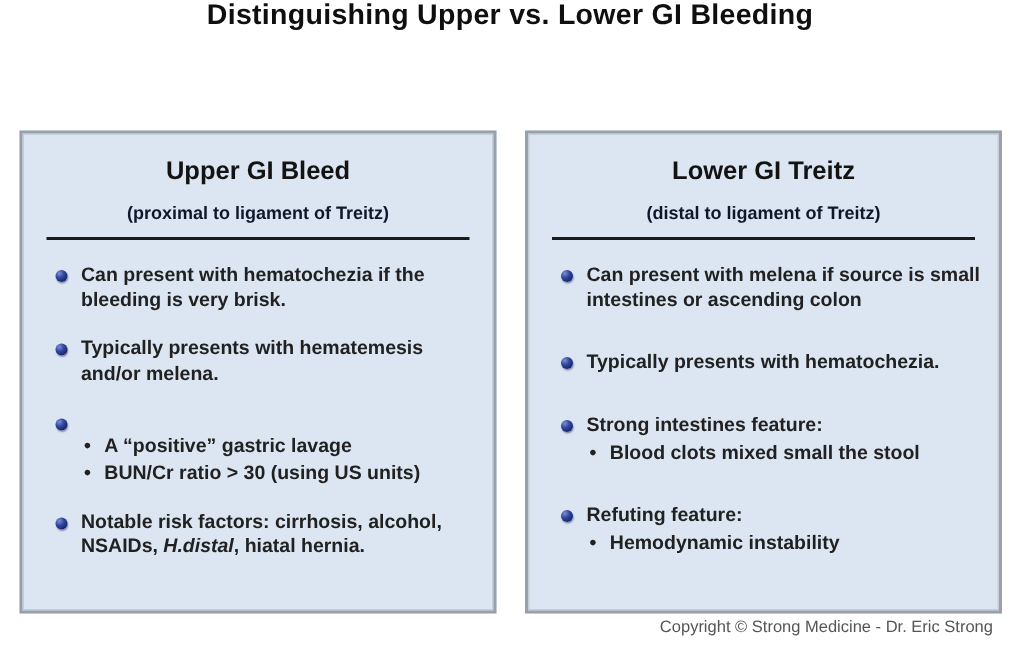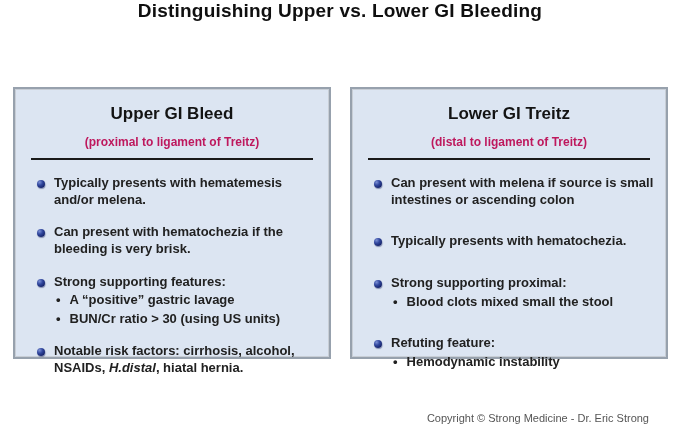--- a/index.html
+++ b/index.html
@@ -35,38 +35,38 @@
   .panels {
     position: absolute;
     top: 87px;
     left: 13px;
     width: 655px;
     display: flex;
     gap: 19px;
   }
   .panel {
     flex: 1;
-    height: 272px;
+    height: 322px;
     background: var(--panel-bg);
     border: 2px solid var(--panel-border);
     box-shadow: 0 0 0 1px #c8ced6 inset;
   }
   .panel-title {
     text-align: center;
     margin-top: 15px;
     font-size: 17px;
     font-weight: bold;
     color: #131313;
   }
   .panel-subtitle {
     text-align: center;
     margin-top: 11px;
     font-size: 12px;
     font-weight: bold;
-    color: #be185d;
+    color: #0f172a;
   }
   .panel-rule {
     border: none;
     border-top: 2px solid var(--rule);
     margin: 9px 16px 0 16px;
   }
   .bullets {
     padding: 15px 10px 0 22px;
     font-size: 13px;
     font-weight: bold;
@@ -91,54 +91,53 @@
     margin: 2px 0 0 19px;
   }
   .dot {
     flex: none;
     margin-right: 9px;
   }
   .bullet-text i { font-style: italic; }
   .footer {
     position: absolute;
     top: 412px;
-    right: 31px;
+    right: 18px;
     font-size: 11px;
     font-weight: normal;
     color: var(--footer-text);
   }
 </style>
 </head>
 <body>
 
 <div class="main-title">Distinguishing Upper vs. Lower GI Bleeding</div>
 
 <div class="panels">
 
   <div class="panel panel-upper">
     <div class="panel-title">Upper GI Bleed</div>
     <div class="panel-subtitle">(proximal to ligament of Treitz)</div>
     <hr class="panel-rule">
     <div class="bullets">
         <div class="bullet-group">
           <div class="bullet-row">
             <span class="sphere"></span>
+            <span class="bullet-text"><span>Can present with hematochezia if the bleeding is very brisk.</span></span>
+          </div>
+        </div>
+        <div class="bullet-group">
+          <div class="bullet-row">
+            <span class="sphere"></span>
             <span class="bullet-text"><span>Typically presents with hematemesis and/or melena.</span></span>
           </div>
         </div>
         <div class="bullet-group">
           <div class="bullet-row">
             <span class="sphere"></span>
-            <span class="bullet-text"><span>Can present with hematochezia if the bleeding is very brisk.</span></span>
-          </div>
-        </div>
-        <div class="bullet-group">
-          <div class="bullet-row">
-            <span class="sphere"></span>
-            <span class="bullet-text"><span>Strong supporting features:</span></span>
           </div>
           <div class="sub-row">
             <span class="dot">•</span>
             <span>A “positive” gastric lavage</span>
           </div>
           <div class="sub-row">
             <span class="dot">•</span>
             <span>BUN/Cr ratio &gt; 30 (using US units)</span>
           </div>
         </div>
@@ -164,21 +163,21 @@
         </div>
         <div class="bullet-group">
           <div class="bullet-row">
             <span class="sphere"></span>
             <span class="bullet-text"><span>Typically presents with hematochezia.</span></span>
           </div>
         </div>
         <div class="bullet-group">
           <div class="bullet-row">
             <span class="sphere"></span>
-            <span class="bullet-text"><span>Strong supporting proximal:</span></span>
+            <span class="bullet-text"><span>Strong intestines feature:</span></span>
           </div>
           <div class="sub-row">
             <span class="dot">•</span>
             <span>Blood clots mixed small the stool</span>
           </div>
         </div>
         <div class="bullet-group">
           <div class="bullet-row">
             <span class="sphere"></span>
             <span class="bullet-text"><span>Refuting feature:</span></span>

